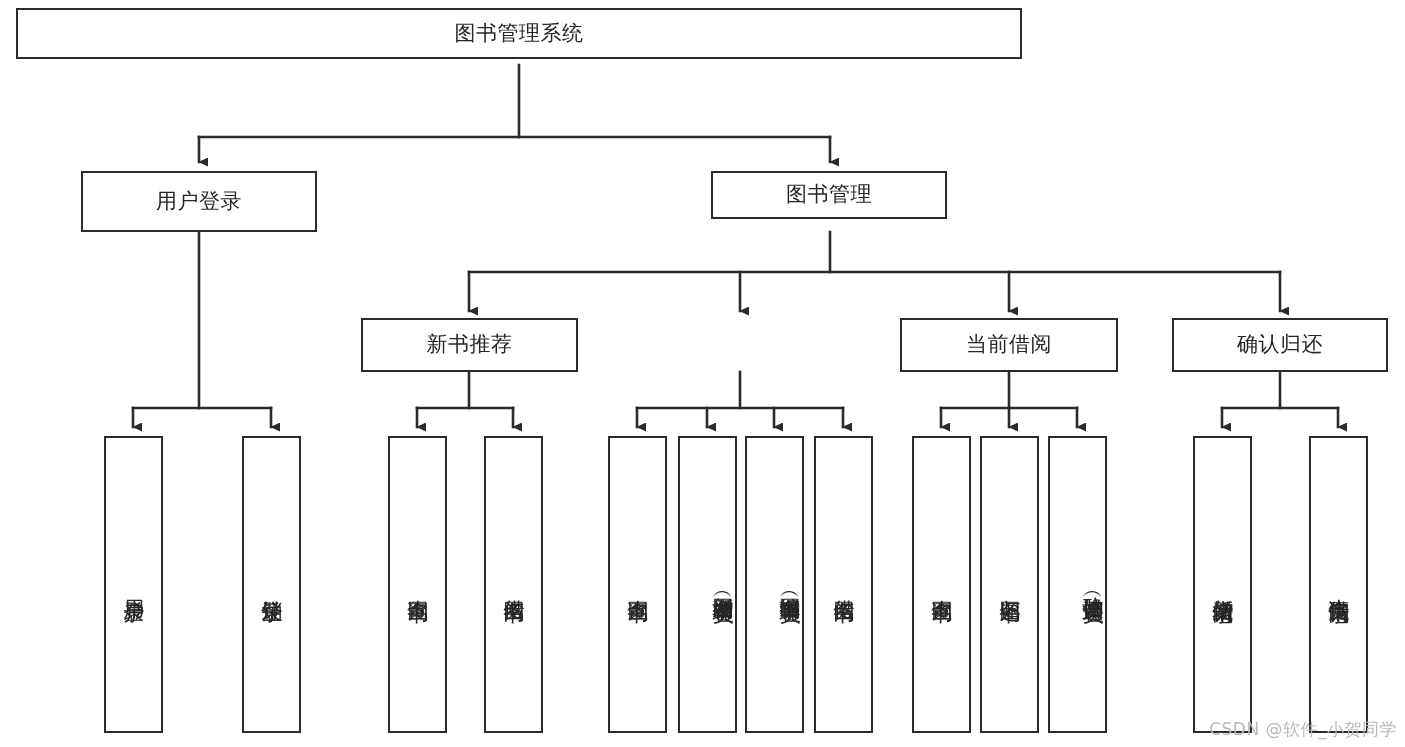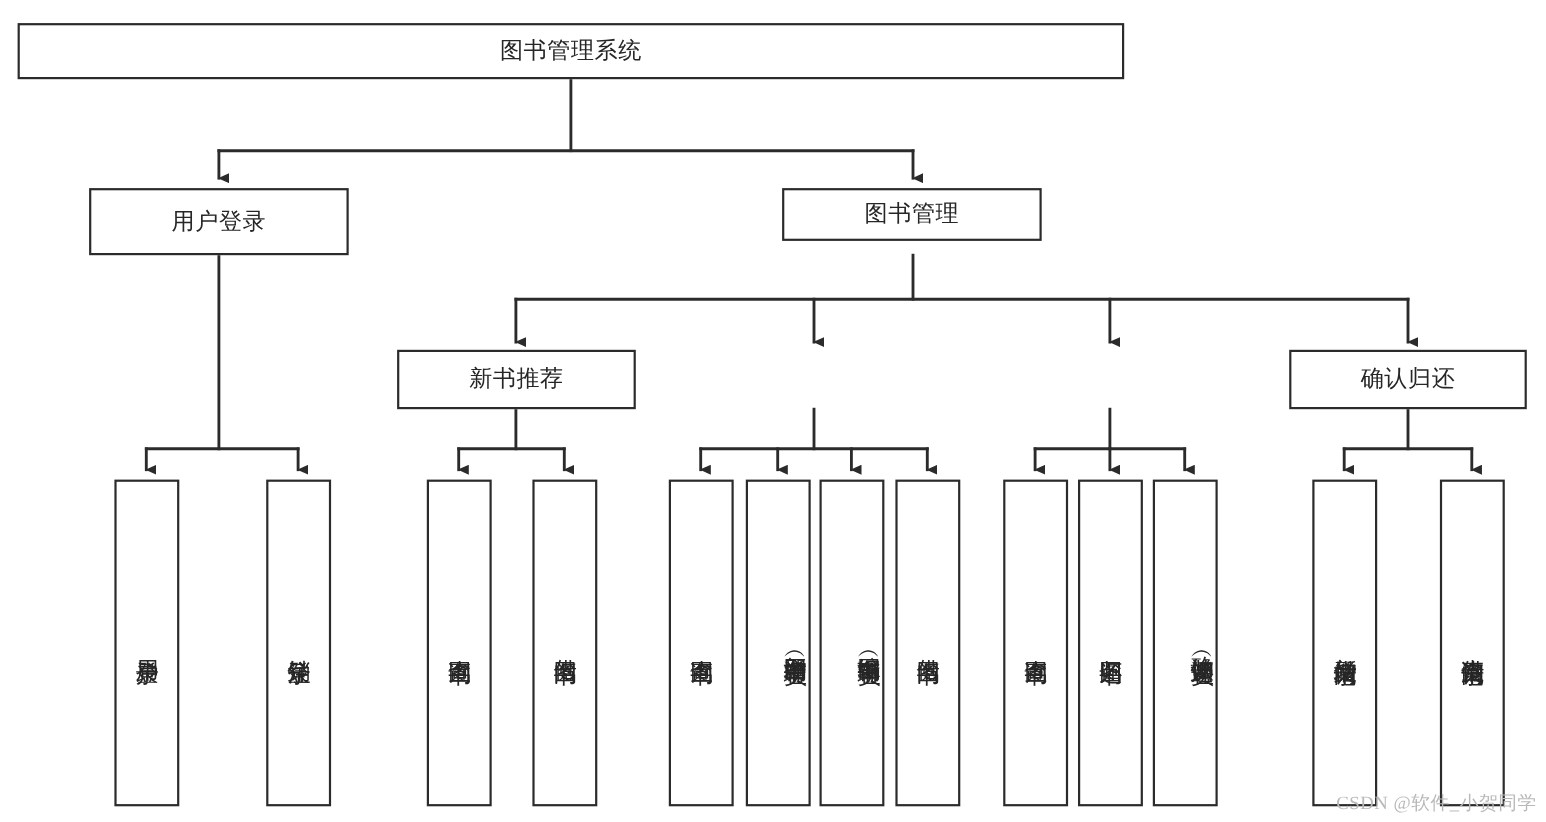--- a/index.html
+++ b/index.html
@@ -63,21 +63,20 @@
   }
   #watermark {
     position: absolute;
     right: 8px;
     bottom: 6px;
     font-size: 17px;
     color: #b9b9b9;
     letter-spacing: 0.5px;
     white-space: nowrap;
     user-select: none;
-    font-family: Liberation Serif, serif;
   }
 </style>
 </head>
 <body>
 
 <div id="diagram-root">
 
   <svg id="edge-layer" viewBox="0 0 1405 747" xmlns="http://www.w3.org/2000/svg">
     <defs>
       <marker id="arrowhead" markerWidth="9" markerHeight="10" refX="4.5" refY="9.2" orient="auto" markerUnits="userSpaceOnUse">
@@ -121,37 +120,40 @@
       <line x1="1009" y1="408" x2="1009" y2="427" marker-end="url(#arrowhead)"></line>
       <line x1="1077" y1="408" x2="1077" y2="427" marker-end="url(#arrowhead)"></line>
 
       <line x1="1280" y1="372" x2="1280" y2="408"></line>
       <line x1="1222" y1="408" x2="1338" y2="408"></line>
       <line x1="1222" y1="408" x2="1222" y2="427" marker-end="url(#arrowhead)"></line>
       <line x1="1338" y1="408" x2="1338" y2="427" marker-end="url(#arrowhead)"></line>
     </g>
   </svg>
 
-  <div class="node node-h" style="left:16px; top:21px; width:1006px; height:51px;text-align:center;">
+  <div class="node node-h" style="left:16px; top:8px; width:1006px; height:51px;text-align:center;">
     <span class="label-text">图书管理系统</span>
   </div>
 
   <div class="node node-h" style="left:81px; top:171px; width:236px; height:61px;">
     <span class="label-text">用户登录</span>
   </div>
 
   <div class="node node-h" style="left:711px; top:171px; width:236px; height:48px;">
     <span class="label-text">图书管理</span>
   </div>
 
   <div class="node node-h" style="left:361px; top:318px; width:217px; height:54px;">
     <span class="label-text">新书推荐</span>
   </div>
 
 
+  <div class="node node-h" style="left:900px; top:318px; width:218px; height:54px;">
+    <span class="label-text">当前借阅</span>
+  </div>
 
   <div class="node node-h" style="left:1172px; top:318px; width:216px; height:54px;">
     <span class="label-text">确认归还</span>
   </div>
 
   <div class="node node-v align-mid" style="left:104px; top:436px; width:59px; height:297px;">
     <span class="label-text">用户登录</span>
   </div>
 
   <div class="node node-v align-mid" style="left:242px; top:436px; width:59px; height:297px;">

